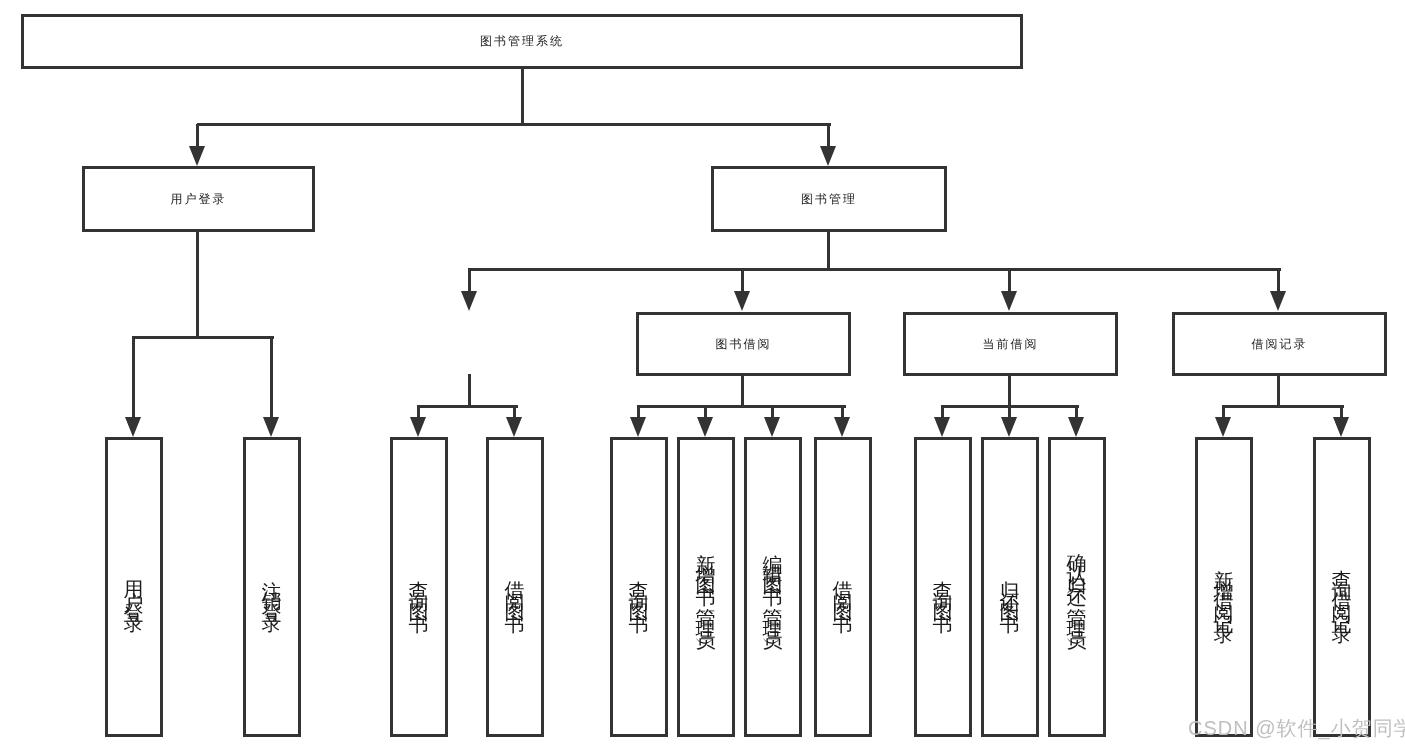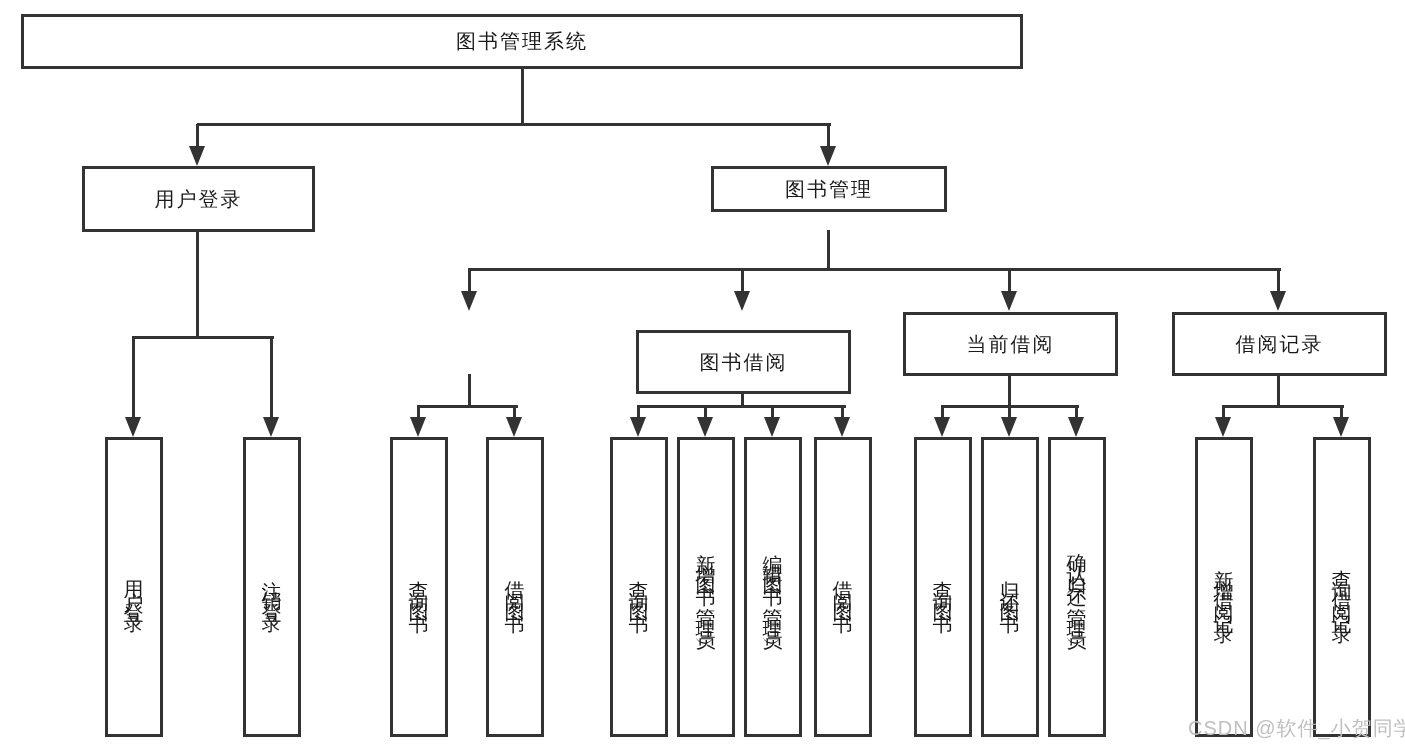--- a/index.html
+++ b/index.html
@@ -4,29 +4,29 @@
 <style>
   :root { --line:#333333; --text:#1a1a1a; --wm:#bfbfbf; --bg:#ffffff; }
   * { margin:0; padding:0; box-sizing:border-box; }
   html,body { background:var(--bg); }
   body { font-family:"Liberation Sans","DejaVu Sans",sans-serif; }
   .canvas { position:relative; width:1405px; height:747px; background:var(--bg); overflow:hidden; }
 
   
   .box { position:absolute; border:3px solid var(--line); background:#fff;
          display:flex; align-items:center; justify-content:center; color:var(--text); }
-  .lbl  { font-size:20px; letter-spacing:2px; white-space:nowrap; }
+  .lbl  { font-size:12px; letter-spacing:2px; white-space:nowrap; }
   .vlbl { writing-mode:vertical-rl; text-orientation:mixed; font-size:20px;
           letter-spacing:11px; line-height:1.1; }
 
   .b-root  { left:21px;  top:14px;  width:1002px; height:55px; }
   .b-login { left:82px;  top:166px; width:233px;  height:66px; }
-  .b-mgmt  { left:711px; top:166px; width:236px;  height:46px; }
+  .b-mgmt  { left:711px; top:166px; width:236px;  height:66px; }
   .l3      { top:312px; width:215px; height:64px; }
-  .b-rec   { left:363px; }  .b-bor { left:636px;margin-top:18px; }
+  .b-rec   { left:363px; }  .b-bor { left:636px; }
   .b-cur   { left:903px; }  .b-his { left:1172px; }
   .leaf    { top:437px; width:58px; height:300px; }
   .lf-a1 { left:105px; } .lf-a2 { left:243px; }
   .lf-b1 { left:390px; } .lf-b2 { left:486px; }
   .lf-c1 { left:610px; } .lf-c2 { left:677px; } .lf-c3 { left:744px; } .lf-c4 { left:814px; }
   .lf-d1 { left:914px; } .lf-d2 { left:981px; } .lf-d3 { left:1048px; }
   .lf-e1 { left:1195px; } .lf-e2 { left:1313px; }
 
   
   .vl { position:absolute; width:3px;  background:var(--line); }

